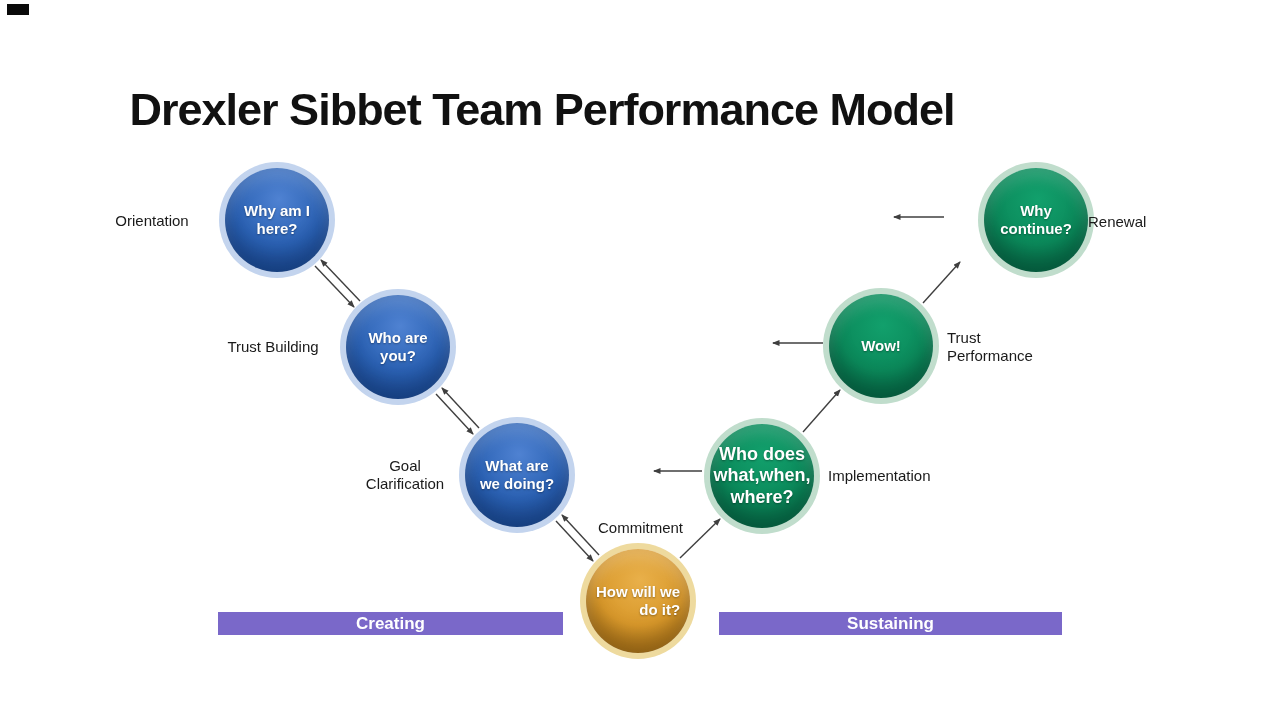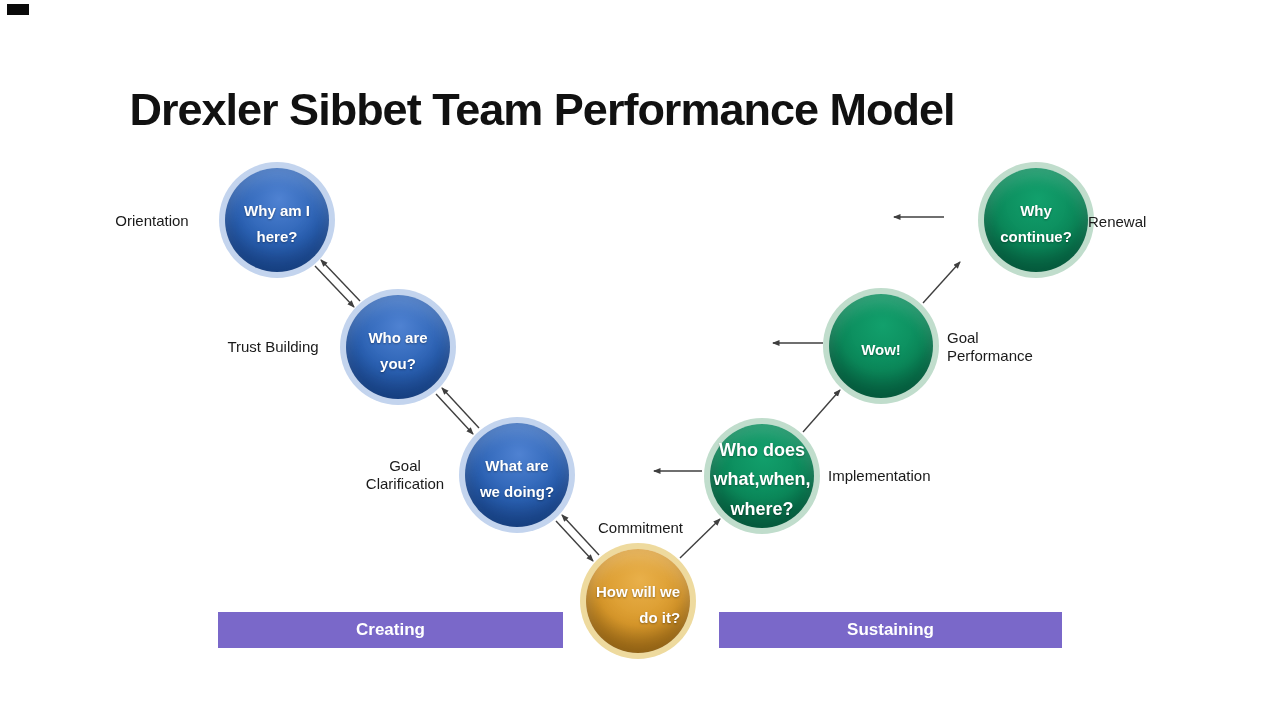--- a/index.html
+++ b/index.html
@@ -12,41 +12,41 @@
     position:absolute;left:0;top:54px;width:1084px;text-align:center;
     font-size:45px;font-weight:700;letter-spacing:-1px;color:var(--title-text,#111);
   }
   svg.connectors{position:absolute;left:0;top:0;}
   svg.connectors line{stroke:var(--arrow,#3f3f3f);stroke-width:1.4;}
   .sphere{
     position:absolute;width:104px;height:104px;border-radius:50%;
     display:flex;align-items:center;justify-content:center;text-align:center;
   }
   .sphere .txt{color:#ffffff;font-weight:700;font-size:15px;line-height:1.22;text-shadow:0 1px 2px rgba(0,0,0,.35);}
-  .sphere .txt span{display:block;margin-top:8px;}
+  .sphere .txt span{display:block;}
   .sphere.small-txt .txt{font-size:18px;line-height:1.18;}
   .sphere.blue{
     background:radial-gradient(circle at 52% 30%, var(--blue-light) 0%, var(--blue-main) 50%, var(--blue-dark) 94%);
     box-shadow:0 0 0 6px var(--blue-halo), inset 0 -16px 20px rgba(5,20,60,.30), inset 0 10px 14px rgba(255,255,255,.18);
   }
   .sphere.green{
     background:radial-gradient(circle at 52% 30%, var(--green-light) 0%, var(--green-main) 50%, var(--green-dark) 94%);
     box-shadow:0 0 0 6px var(--green-halo), inset 0 -16px 20px rgba(0,40,25,.32), inset 0 10px 14px rgba(255,255,255,.16);
   }
   .sphere.orange{
     background:radial-gradient(circle at 52% 30%, var(--orange-light) 0%, var(--orange-main) 50%, var(--orange-dark) 96%);
     box-shadow:0 0 0 6px var(--orange-halo), inset 0 -16px 20px rgba(80,45,0,.34), inset 0 10px 14px rgba(255,255,255,.22);
     text-align:right;
   }
   .stage-label{
     position:absolute;font-size:15px;line-height:18px;color:var(--text,#1a1a1a);
   }
   .ra{text-align:center;}
   .phase-bar{
-    position:absolute;top:612px;height:36px;background:var(--phase-bar,#7a68c9);
+    position:absolute;top:612px;height:23px;background:var(--phase-bar,#7a68c9);
     display:flex;align-items:center;justify-content:center;
     color:#ffffff;font-weight:700;font-size:17px;
   }
 </style>
 </head>
 <body>
 
 <div class="corner-mark"></div>
 
 <h1 class="title">Drexler Sibbet Team Performance Model</h1>
@@ -130,21 +130,21 @@
     <span>Why</span>
     <span>continue?</span>
   </div>
 </div>
 
 <div class="stage-label ra" style="left:92px;top:212px;width:120px">Orientation</div>
 <div class="stage-label ra" style="left:213px;top:338px;width:120px">Trust Building</div>
 <div class="stage-label ra" style="left:355px;top:457px;width:100px">Goal Clarification</div>
 <div class="stage-label" style="left:598px;top:519px">Commitment</div>
 <div class="stage-label" style="left:828px;top:467px">Implementation</div>
-<div class="stage-label" style="left:947px;top:329px;width:95px">Goal Performance</div>
+<div class="stage-label" style="left:947px;top:329px;width:95px">Trust Performance</div>
 <div class="stage-label" style="left:1088px;top:213px">Renewal</div>
 
 <div class="phase-bar" style="left:218px;width:345px">
   <span>Creating</span>
 </div>
 <div class="phase-bar" style="left:719px;width:343px">
   <span>Sustaining</span>
 </div>
 
 </body></html>

